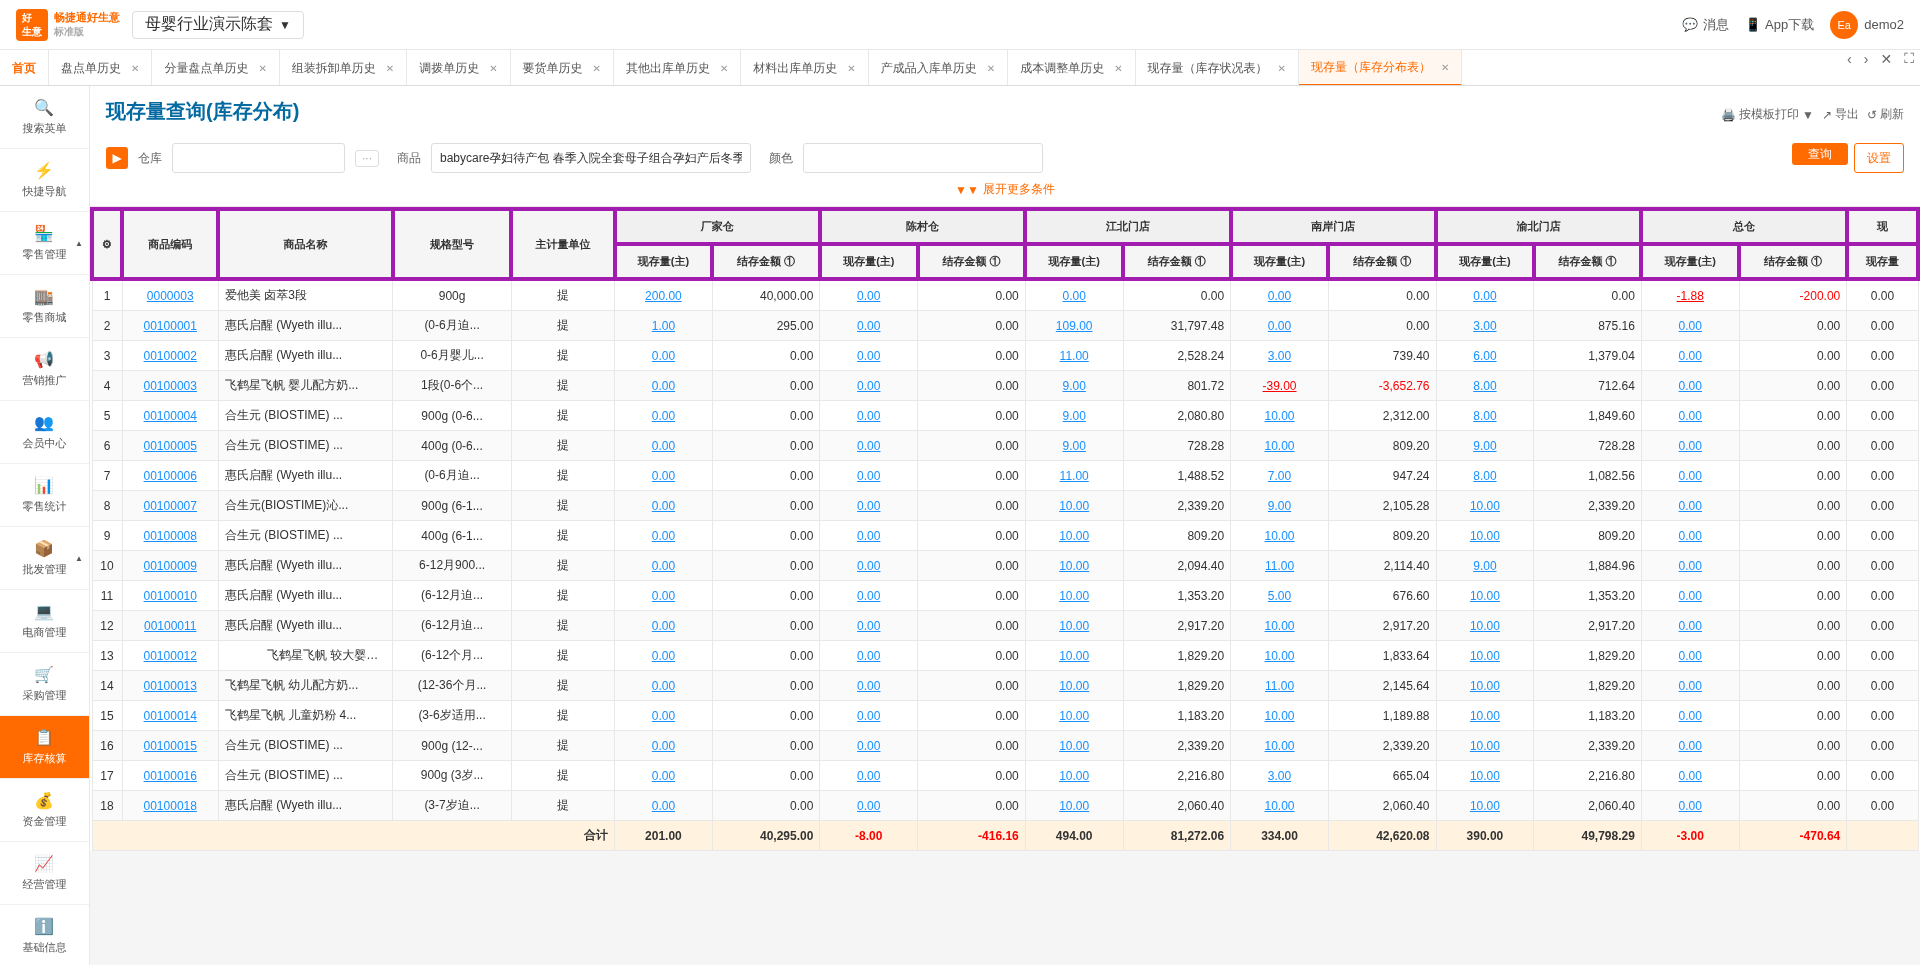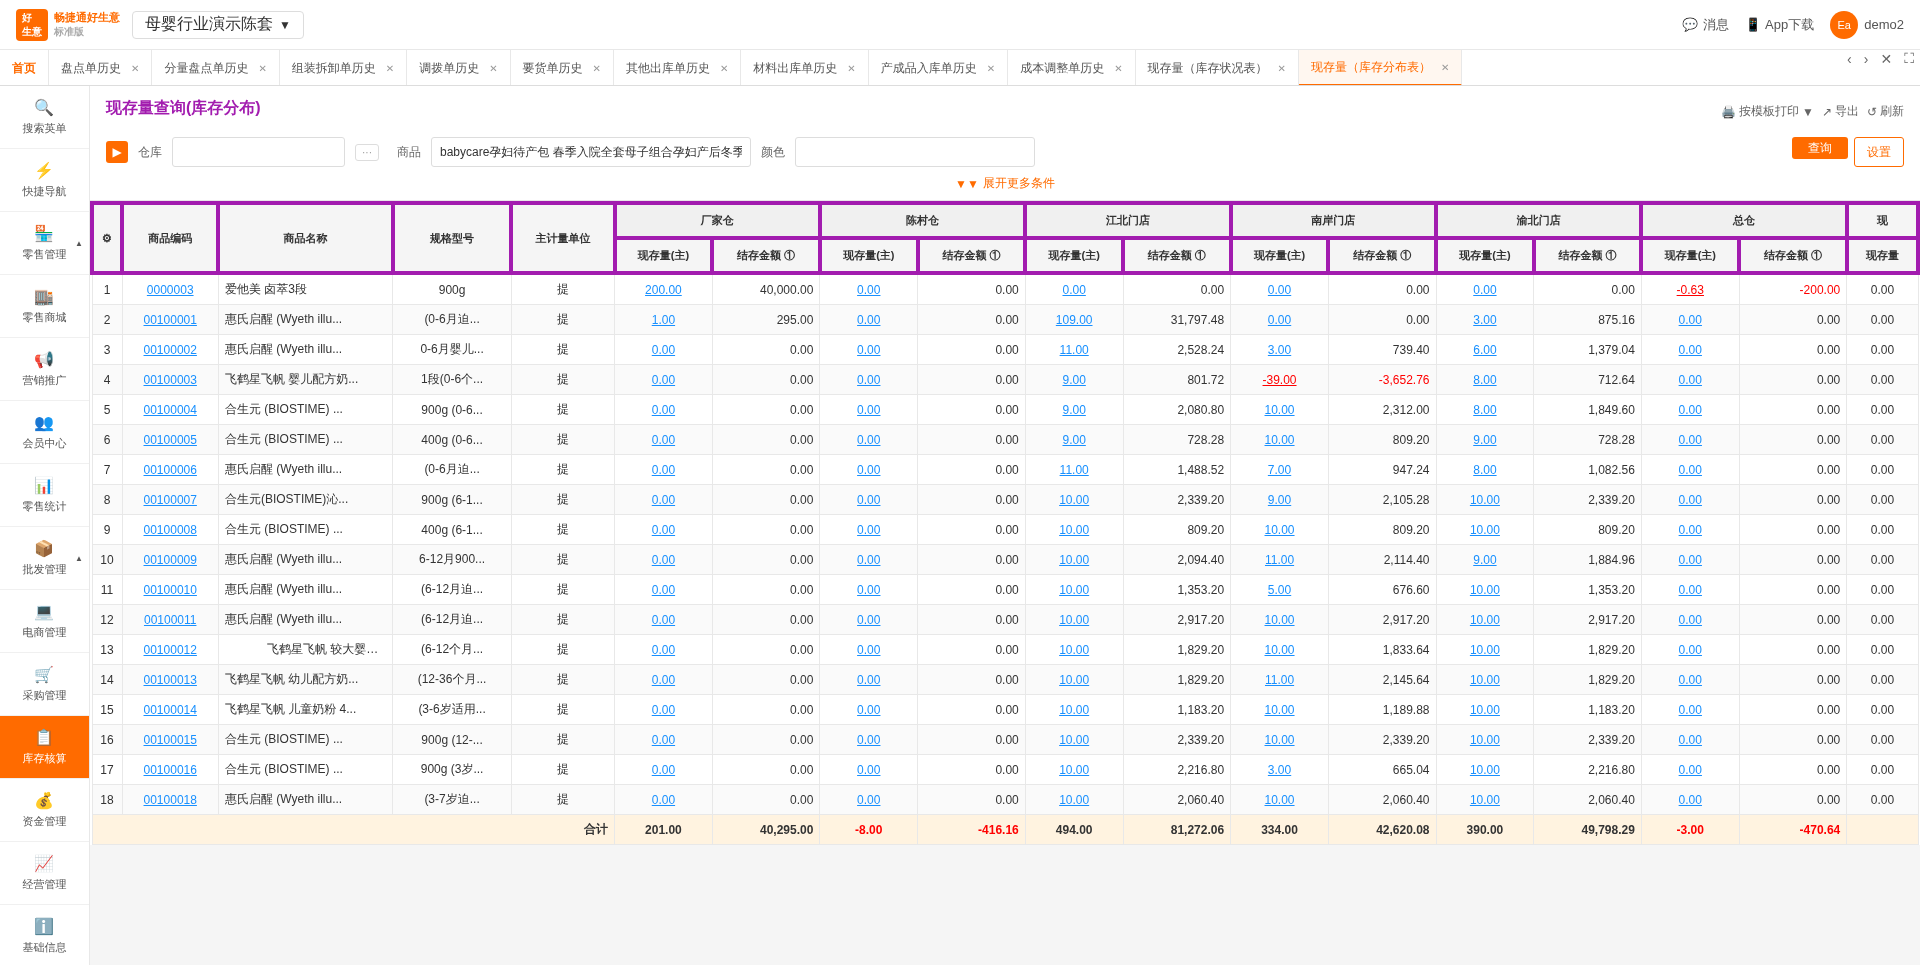--- a/index.html
+++ b/index.html
@@ -31,21 +31,21 @@
     .sidebar-item.active { background: #ff6b00; color: #fff; }
     .sidebar-item .icon { font-size: 16px; }
     .sidebar-item.has-arrow { position: relative; }
     .sidebar-item.has-arrow::after { content: '▲'; font-size: 8px; position: absolute; right: 6px; top: 50%; transform: translateY(-50%); }
 
     
     .content { flex: 1; display: flex; flex-direction: column; overflow: hidden; }
 
     
     .page-header { background: #fff; padding: 12px 16px 8px; border-bottom: 1px solid #e8e8e8; }
-    .page-title { font-size: 16px; font-weight: bold; color: #a21caf; margin-bottom: 10px; }
+    .page-title { font-size: 20px; font-weight: bold; color: #0369a1; margin-bottom: 10px; }
     .filter-row { display: flex; align-items: center; gap: 10px; margin-bottom: 8px; }
     .filter-row label { color: #666; white-space: nowrap; }
     .filter-input { height: 30px; border: 1px solid #ddd; border-radius: 3px; padding: 0 8px; font-size: 12px; background: #fff; min-width: 80px; }
     .filter-input.long { min-width: 320px; color: #333; }
     .filter-input.color-field { min-width: 240px; }
     .btn-query { height: 22px; background: #ff6b00; color: #fff; border: none; border-radius: 3px; padding: 0 16px; cursor: pointer; font-size: 12px; }
     .btn-setting { height: 30px; background: #fff; color: #ff6b00; border: 1px solid #ff6b00; border-radius: 3px; padding: 0 12px; cursor: pointer; font-size: 12px; }
     .btn-expand { display: flex; align-items: center; gap: 4px; color: #ff6b00; cursor: pointer; font-size: 12px; background: none; border: none; }
     .header-actions { display: flex; gap: 8px; align-items: center; justify-content: flex-end; margin-bottom: 4px; }
     .btn-print, .btn-export, .btn-refresh { background: none; border: none; cursor: pointer; color: #666; font-size: 12px; display: flex; align-items: center; gap: 3px; }
@@ -210,21 +210,21 @@
         </div>
       </div>
 
       <div class="filter-row">
         <div class="orange-arrow">▶</div>
         <label>仓库</label>
         <input class="filter-input" value="" style="">
         <button class="ellipsis-btn">···</button>
         <label style="margin-left:8px;">商品</label>
         <input class="filter-input long" value="babycare孕妇待产包 春季入院全套母子组合孕妇产后冬季月子用品 22件套 ..." style="">
-        <label style="margin-left:0;">颜色</label>
+        <label style="margin-left:8px;">颜色</label>
         <input class="filter-input color-field" value="" style="">
         <div style="margin-left:auto;display:flex;gap:6px;">
           <button class="btn-query">查询</button>
           <button class="btn-setting">设置</button>
         </div>
       </div>
       <div style="display:flex;align-items:center;justify-content:center;margin-top:4px;">
         <button class="btn-expand">
           <span>▼▼</span>
           <span>展开更多条件</span>
@@ -276,21 +276,21 @@
     <td><span class="val-link">200.00</span></td>
     <td class="text-right">40,000.00</td>
     <td><span class="val-link">0.00</span></td>
     <td class="text-right">0.00</td>
     <td><span class="val-link">0.00</span></td>
     <td class="text-right">0.00</td>
     <td><span class="val-link ">0.00</span></td>
     <td class="text-right ">0.00</td>
     <td><span class="val-link">0.00</span></td>
     <td class="text-right">0.00</td>
-    <td><span class="val-link val-negative">-0.63</span></td>
+    <td><span class="val-link val-negative">-1.88</span></td>
     <td class="text-right val-negative">-200.00</td>
     <td>0.00</td>
   </tr>
             <tr>
     <td>2</td>
     <td><span class="val-link">00100001</span></td>
     <td class="text-left" style="max-width:120px;overflow:hidden;text-overflow:ellipsis;">惠氏启醒 (Wyeth illu...</td>
     <td>(0-6月迫...</td>
     <td>提</td>
     <td><span class="val-link">1.00</span></td>

